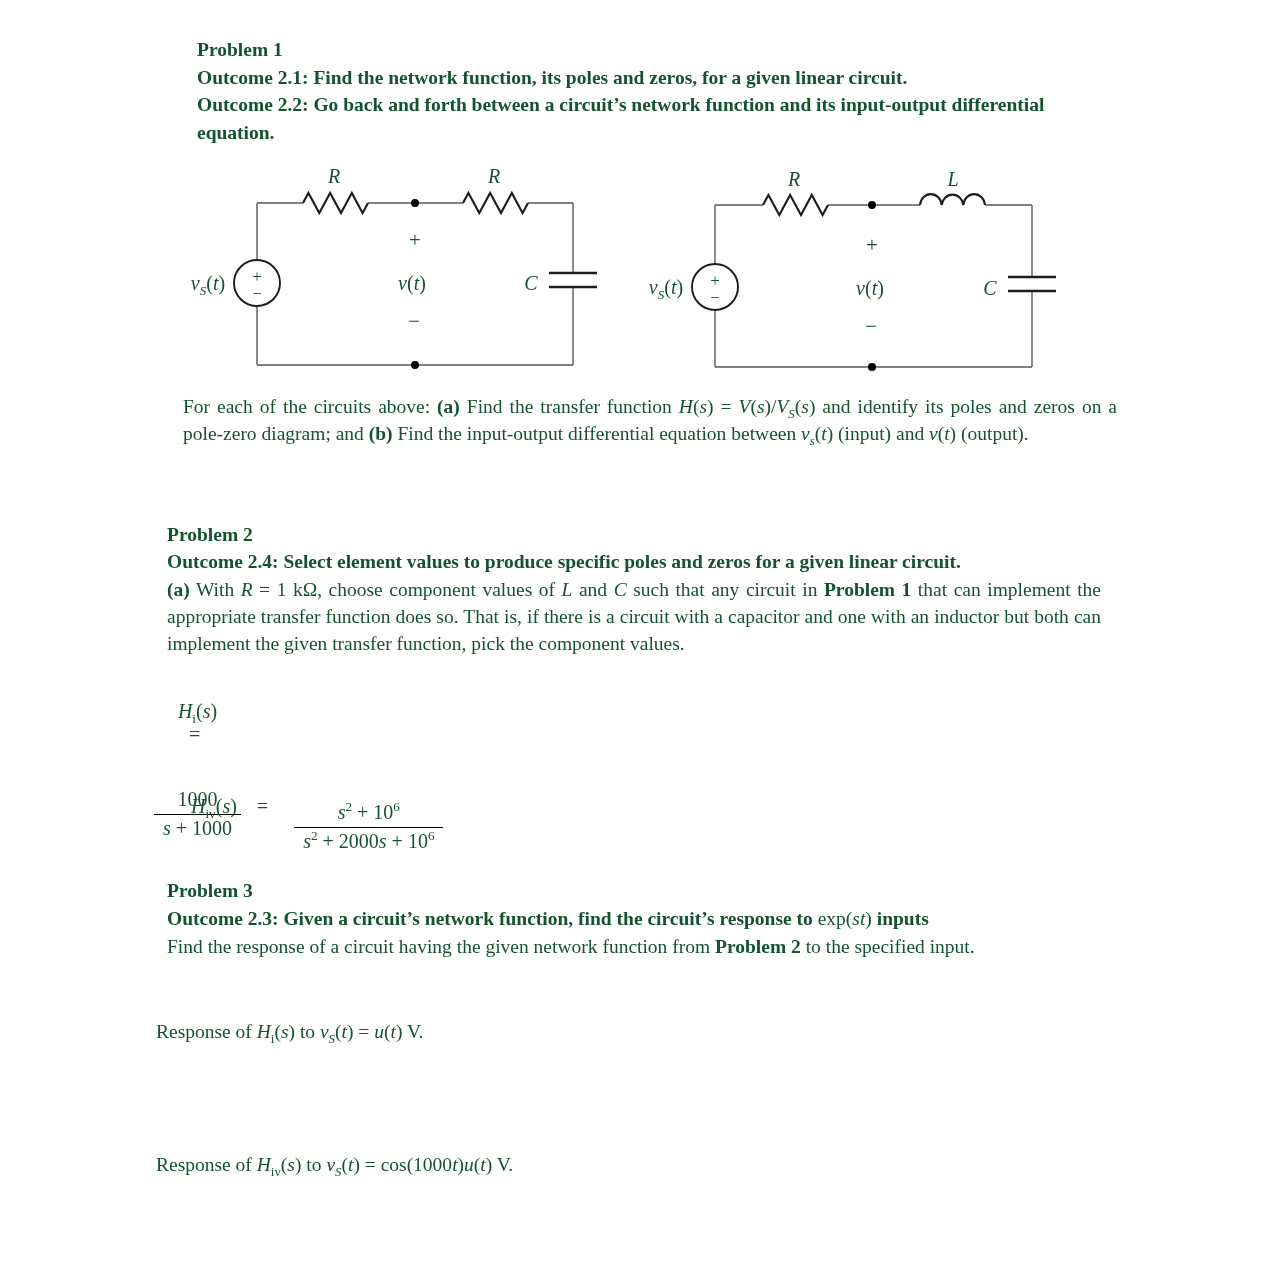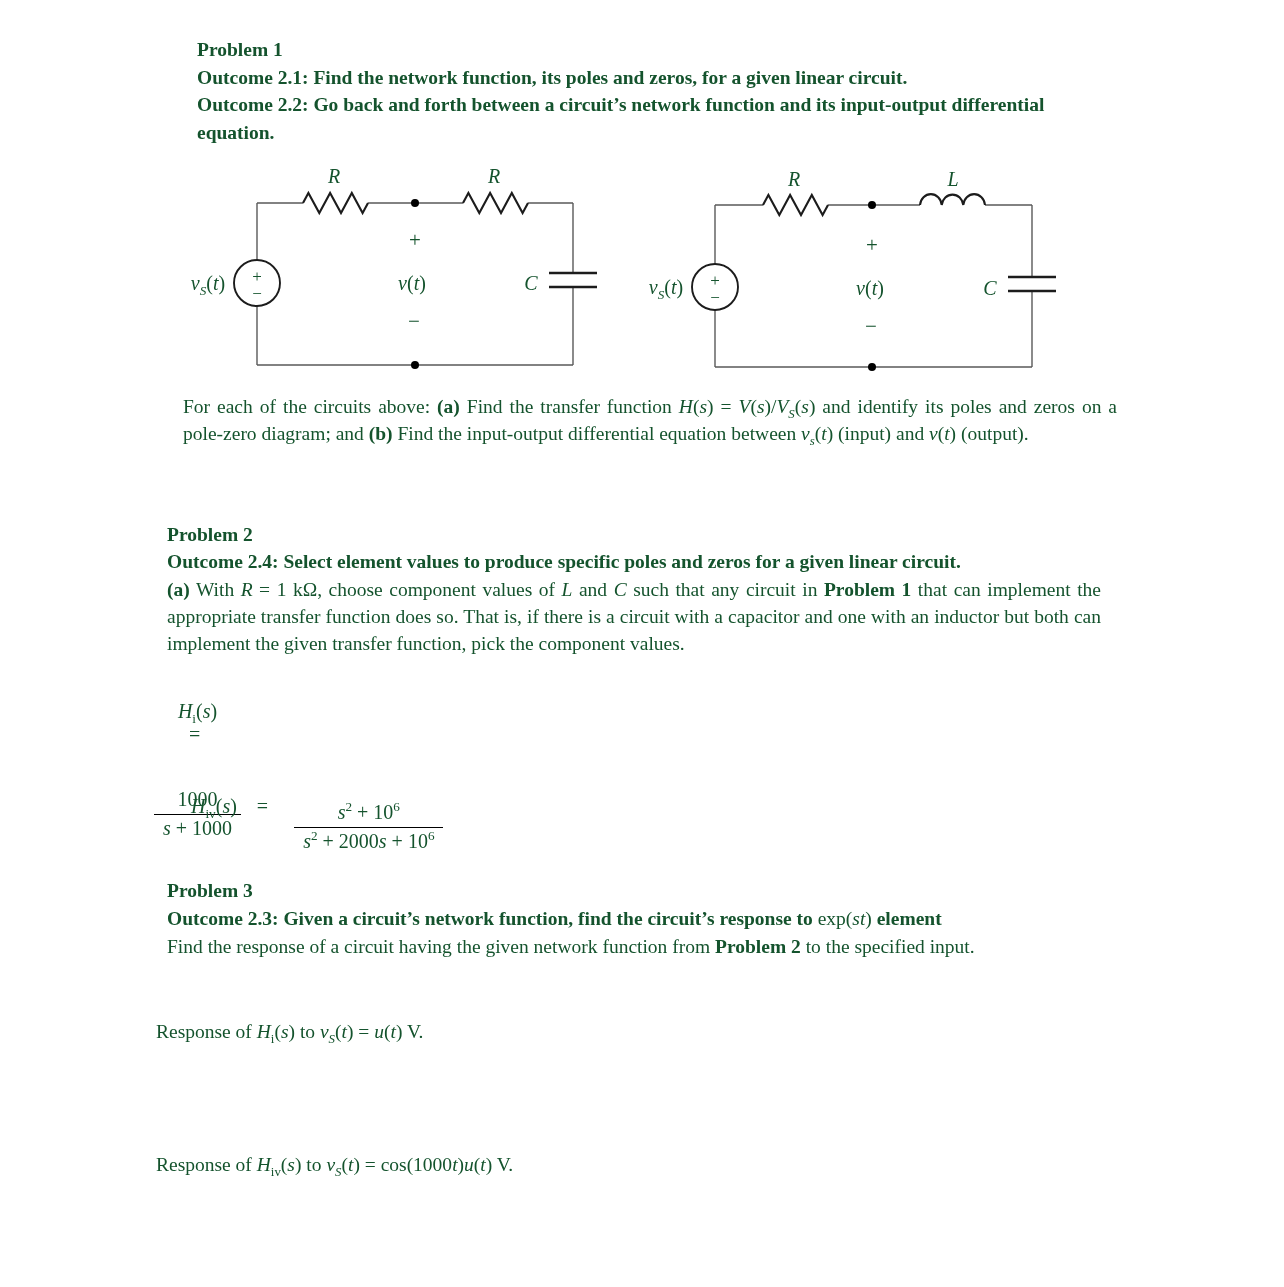--- a/index.html
+++ b/index.html
@@ -124,20 +124,20 @@
     <span><i>H</i><sub>iv</sub>(<i>s</i>)</span>
     <span class="eq-eq">=</span>
     <span class="frac">
       <span class="num"><i>s</i><sup>2</sup> + 10<sup>6</sup></span>
       <span class="den"><i>s</i><sup>2</sup> + 2000<i>s</i> + 10<sup>6</sup></span>
     </span>
   </div>
 
   <div class="blk" style="left:167px; top:877px; width:950px; line-height:28px;">
     <div class="bold">Problem 3</div>
-    <div><b>Outcome 2.3: Given a circuit’s network function, find the circuit’s response to</b> exp(<i>st</i>) <b>element</b></div>
+    <div><b>Outcome 2.3: Given a circuit’s network function, find the circuit’s response to</b> exp(<i>st</i>) <b>inputs</b></div>
     <div>Find the response of a circuit having the given network function from <b>Problem 2</b> to the specified input.</div>
   </div>
 
   <div class="blk" style="left:156px; top:1020px; line-height:24px;">Response of <i>H</i><sub>i</sub>(<i>s</i>) to <i>v<sub>S</sub></i>(<i>t</i>) = <i>u</i>(<i>t</i>) V.</div>
   <div class="blk" style="left:156px; top:1129px; line-height:24px;margin-top:24px;">Response of <i>H</i><sub>iv</sub>(<i>s</i>) to <i>v<sub>S</sub></i>(<i>t</i>) = cos(1000<i>t</i>)<i>u</i>(<i>t</i>) V.</div>
 
 </div>
 
 </body></html>

